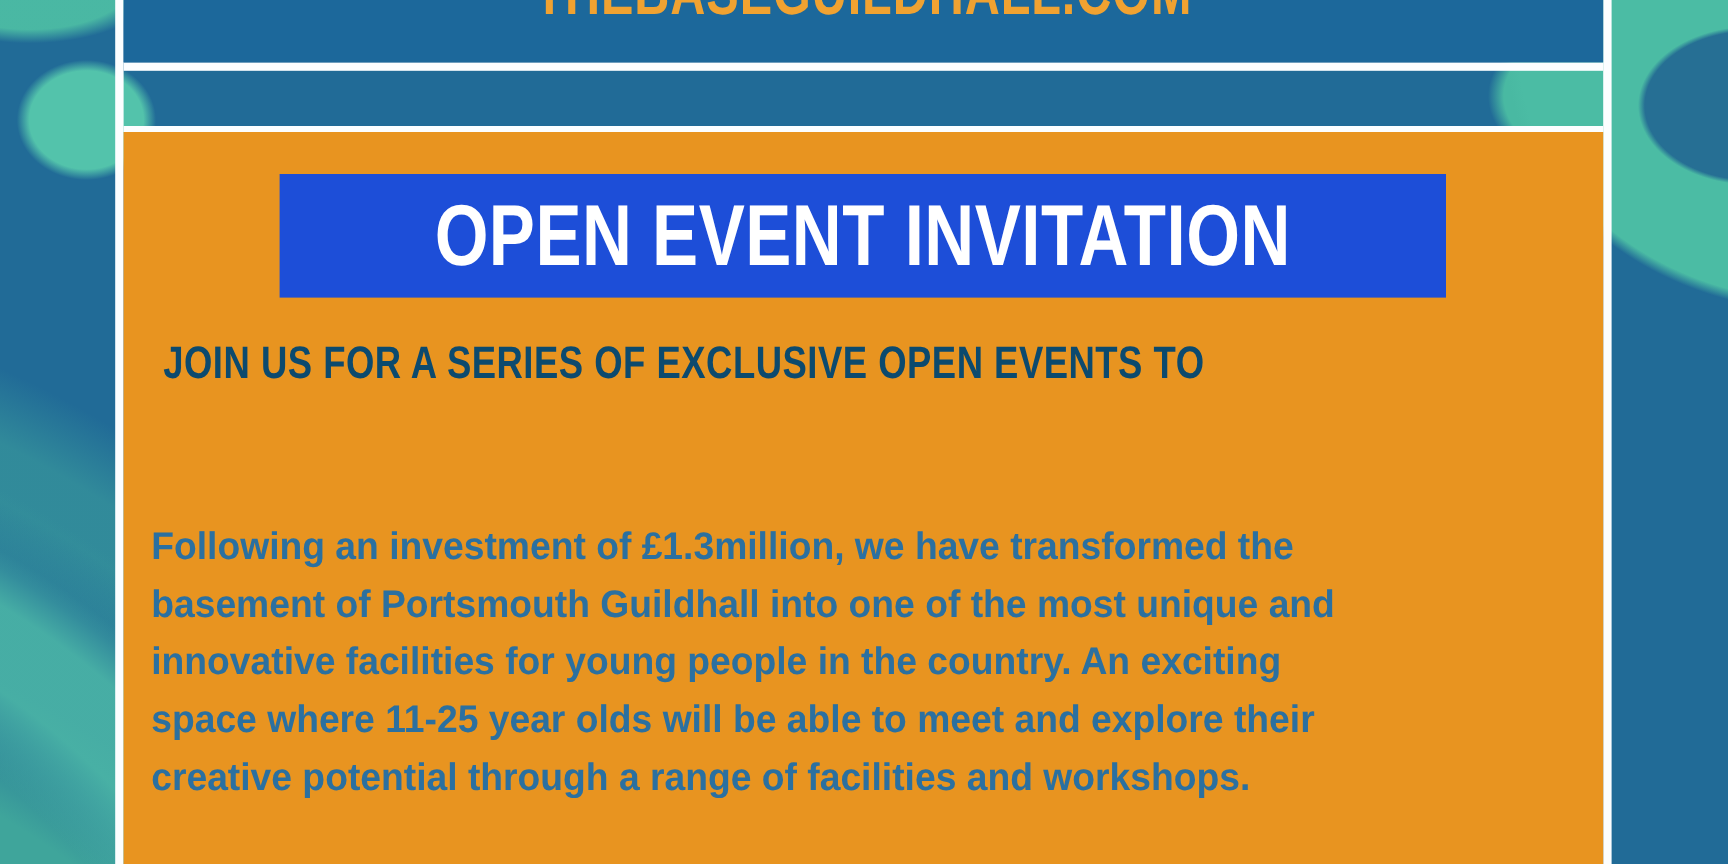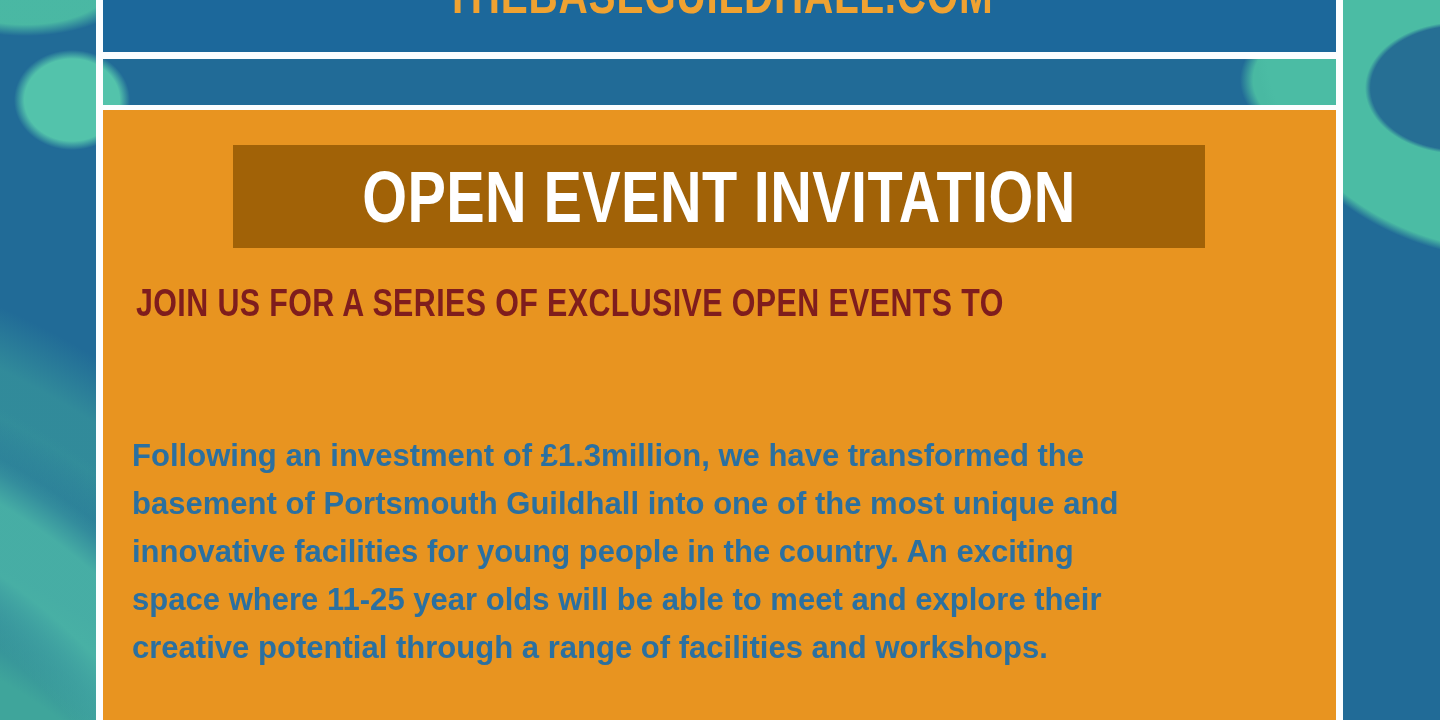--- a/index.html
+++ b/index.html
@@ -78,21 +78,21 @@
   .orange-panel {
     flex: 1 1 auto;
     background: #e89420;
     position: relative;
   }
 
   .title-box {
     position: absolute;
     left: 130px; top: 35px;
     width: 972px; height: 103px;
-    background: #a16207;
+    background: #1d4ed8;
     display: flex;
     align-items: center;
     justify-content: center;
   }
   .title-box span {
     display: inline-block;
     color: #ffffff;
     font-weight: bold;
     font-size: 72px;
     letter-spacing: 0.5px;
@@ -101,34 +101,34 @@
   }
 
   .intro-heading {
     position: absolute;
     left: 33px; top: 172px;
   }
   .intro-line {
     font-weight: bold;
     font-size: 38px;
     line-height: 43px;
-    color: #7f1d1d;
+    color: #0c4a6e;
     white-space: nowrap;
     text-decoration: underline;
   }
   .intro-line span {
     display: inline-block;
     transform: scaleX(0.8);
     transform-origin: left center;
     letter-spacing: 0.5px;
   }
 
   .body-paragraph {
     position: absolute;
-    left: 29px; top: 321px;
+    left: 23px; top: 321px;
   }
   .body-line {
     font-weight: bold;
     font-size: 32px;
     line-height: 48px;
     color: #2b70a0;
     white-space: nowrap;
     transform: scaleX(0.97);
     transform-origin: left center;
   }

